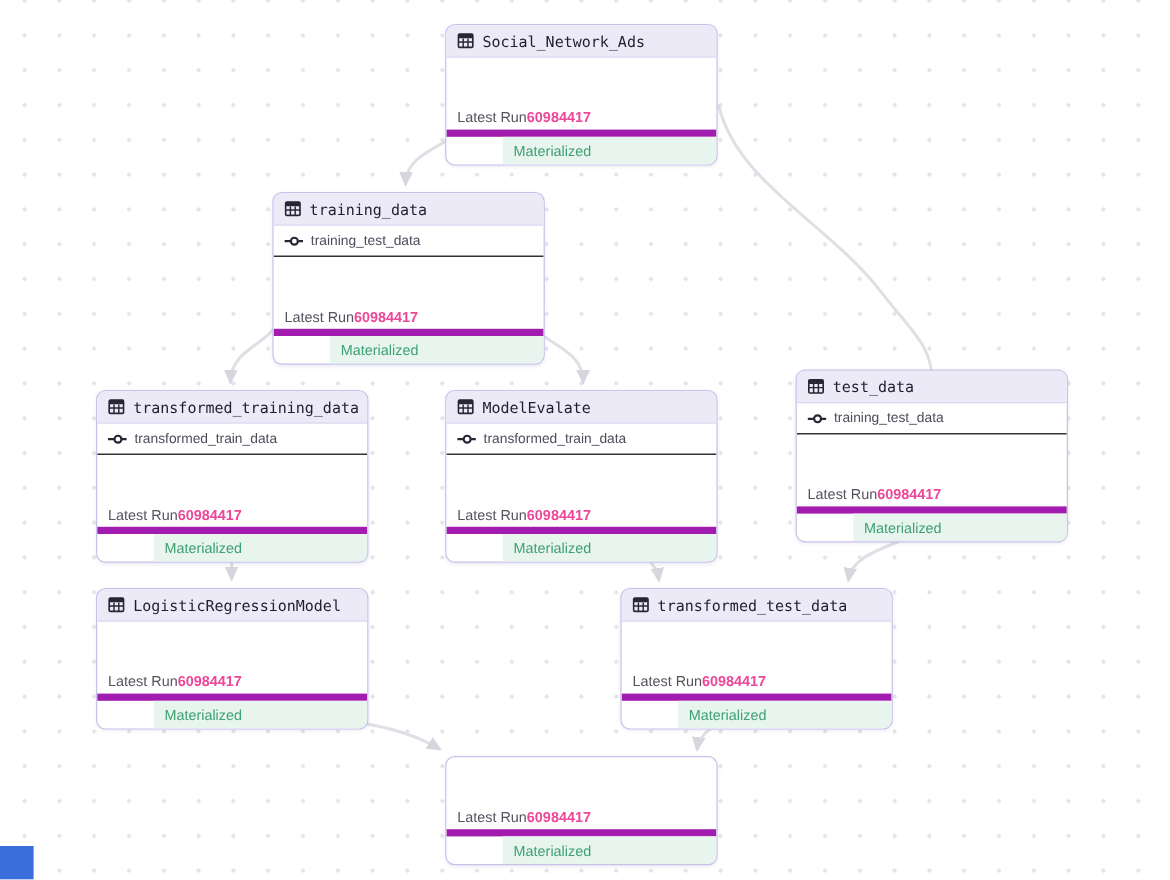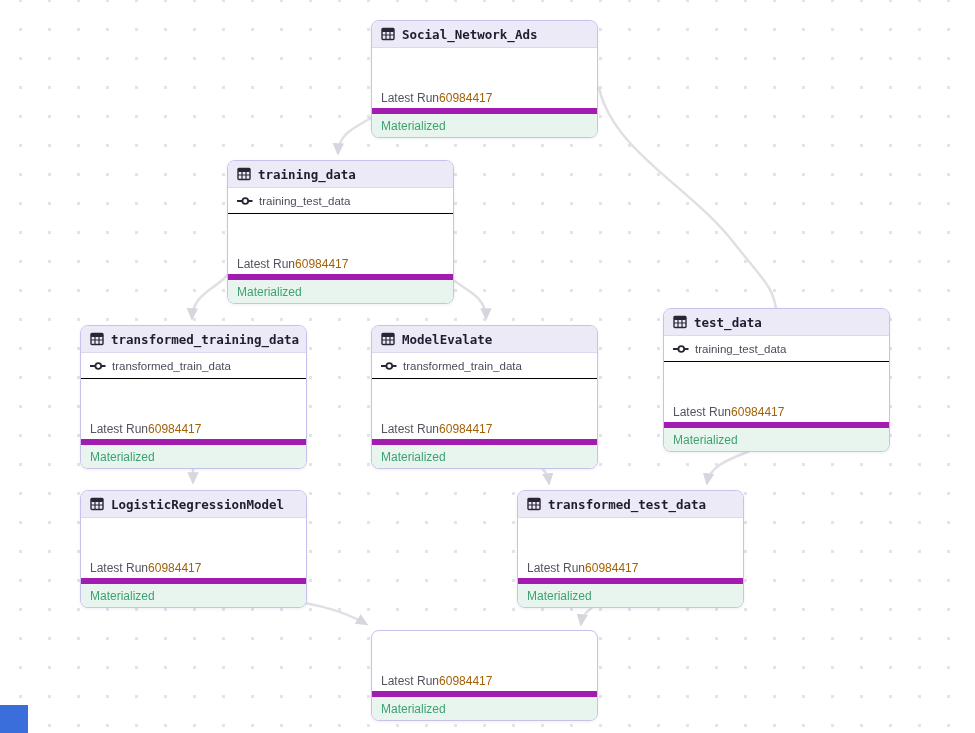--- a/index.html
+++ b/index.html
@@ -38,21 +38,21 @@
     align-items: center;
     gap: 7px;
     height: 27px;
     padding: 0 9px;
     background: #edeaf8;
     border-bottom: 1px solid #dcd8f0;
   }
   .asset-name {
     font-family: "DejaVu Sans Mono", monospace;
     font-size: 12.5px;
-    font-weight: 700;
+    font-weight: 400;
     color: #211d30;
     white-space: nowrap;
   }
   .node-op {
     display: flex;
     align-items: center;
     gap: 6px;
     height: 26px;
     padding: 0 9px;
     border-bottom: 1px solid #000000;
@@ -64,32 +64,34 @@
     align-items: center;
     justify-content: flex-start;
     height: 26px;
     padding: 0 9px;
     font-size: 12px;
     color: #56525f;
     border-bottom: 6px solid #a21caf;
     margin-top: 40px;
   }
   .run-id {
-    color: #a16207;
+    color: #ec4899;
     font-size: 12px;
     cursor: pointer;
+    font-weight: bold;
   }
   .node-status {
     display: flex;
     align-items: center;
     height: 23px;
     padding: 0 9px;
     background: #e8f5ee;
     color: #3ea173;
     font-size: 12px;
+    margin-left: 47px;
   }
   .icon-wrap { display: inline-flex; align-items: center; flex: 0 0 auto; }
   #selection-indicator {
     position: absolute;
     left: 0;
     bottom: 0;
     width: 28px;
     height: 28px;
   }
 </style>

